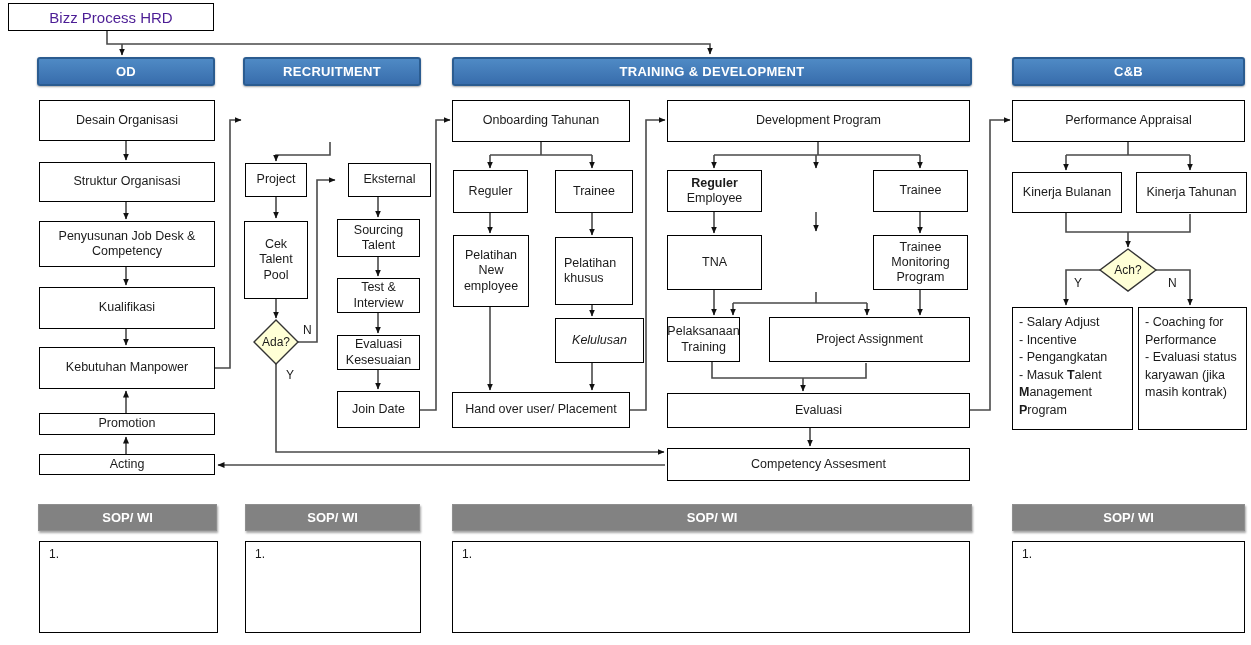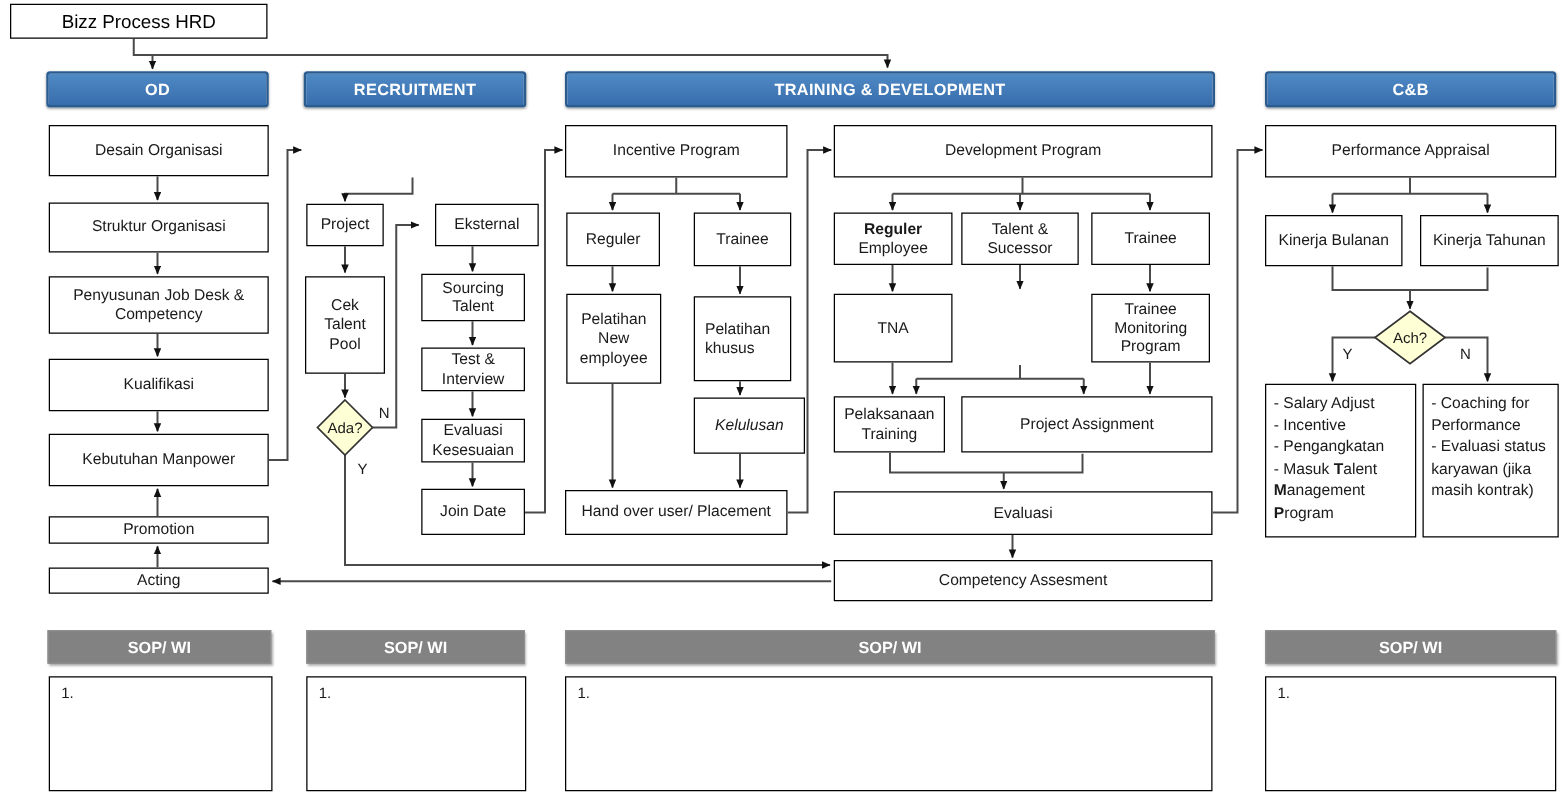--- a/index.html
+++ b/index.html
@@ -5,21 +5,21 @@
   html,body{margin:0;padding:0;background:#ffffff;}
   .canvas{
     position:relative;width:1251px;height:645px;background:#ffffff;
     font-family:"Liberation Sans",sans-serif;color:#1a1a1a;overflow:hidden;
   }
   svg.wires{position:absolute;left:0;top:0;pointer-events:none;}
   .title-box{
     position:absolute;left:8px;top:3px;width:204px;height:26px;
     border:1.5px solid #000;background:#fff;
     display:flex;align-items:center;justify-content:center;
-    font-size:15px;color:#000000;
+    font-size:15px;color:#4c1d95;
   }
   .hdr{
     position:absolute;height:29px;border:2px solid #2b5c90;border-radius:3px;
     background:linear-gradient(#4f8ac5,#386dac);
     box-shadow:0 1px 2px rgba(0,0,0,.35);
     display:flex;align-items:center;justify-content:center;
     color:#fff;font-weight:bold;font-size:13px;letter-spacing:.3px;
     box-sizing:border-box;
   }
   .node{
@@ -146,40 +146,39 @@
   <div class="node" style="left:244px;top:221px;width:64px;height:78px;">Cek Talent Pool</div>
   <div class="node" style="left:337px;top:219px;width:83px;height:38px;">Sourcing Talent</div>
   <div class="node" style="left:337px;top:278px;width:83px;height:35px;">Test &amp; Interview</div>
   <div class="node" style="left:337px;top:335px;width:83px;height:35px;">Evaluasi Kesesuaian</div>
   <div class="node" style="left:337px;top:391px;width:83px;height:37px;">Join Date</div>
 
   <div class="dlabel" style="left:254px;top:335px;width:44px;">Ada?</div>
   <div class="lbl" style="left:303px;top:323px;">N</div>
   <div class="lbl" style="left:286px;top:368px;">Y</div>
 
-  <div class="node" style="left:452px;top:100px;width:178px;height:42px;">Incentive Program</div>
+  <div class="node" style="left:452px;top:100px;width:178px;height:42px;">Onboarding Tahunan</div>
   <div class="node" style="left:453px;top:170px;width:75px;height:43px;">Reguler</div>
   <div class="node" style="left:555px;top:170px;width:78px;height:43px;">Trainee</div>
   <div class="node" style="left:453px;top:235px;width:76px;height:72px;">Pelatihan New employee</div>
   <div class="node left" style="left:555px;top:237px;width:78px;height:68px;">Pelatihan khusus</div>
   <div class="node" style="left:555px;top:318px;width:89px;height:45px;font-style:italic;">Kelulusan</div>
   <div class="node" style="left:452px;top:392px;width:178px;height:36px;">Hand over user/ Placement</div>
 
   <div class="node" style="left:667px;top:100px;width:303px;height:42px;">Development Program</div>
   <div class="node" style="left:667px;top:170px;width:95px;height:42px;">
       <div>
         <div><b>Reguler</b></div>
         <div><span>Employee</span></div>
       </div>
     </div>
-  <div class="node" style="left:769px;top:170px;width:94px;height:42px;">Talent &amp; Sucessor</div>
   <div class="node" style="left:873px;top:170px;width:95px;height:42px;">Trainee</div>
   <div class="node" style="left:667px;top:235px;width:95px;height:55px;">TNA</div>
   <div class="node" style="left:873px;top:235px;width:95px;height:55px;">Trainee Monitoring Program</div>
-  <div class="node" style="left:667px;top:317px;width:89px;height:45px;">Pelaksanaan Training</div>
+  <div class="node" style="left:667px;top:317px;width:73px;height:45px;">Pelaksanaan Training</div>
   <div class="node" style="left:769px;top:317px;width:201px;height:45px;">Project Assignment</div>
   <div class="node" style="left:667px;top:393px;width:303px;height:35px;">Evaluasi</div>
   <div class="node" style="left:667px;top:448px;width:303px;height:33px;">Competency Assesment</div>
 
   <div class="node" style="left:1012px;top:100px;width:233px;height:42px;">Performance Appraisal</div>
   <div class="node" style="left:1012px;top:172px;width:110px;height:41px;">Kinerja Bulanan</div>
   <div class="node" style="left:1136px;top:172px;width:111px;height:41px;">Kinerja Tahunan</div>
   <div class="node listbox" style="left:1012px;top:307px;width:121px;height:123px;">
       <div>
         <div><span>- Salary Adjust</span></div>

